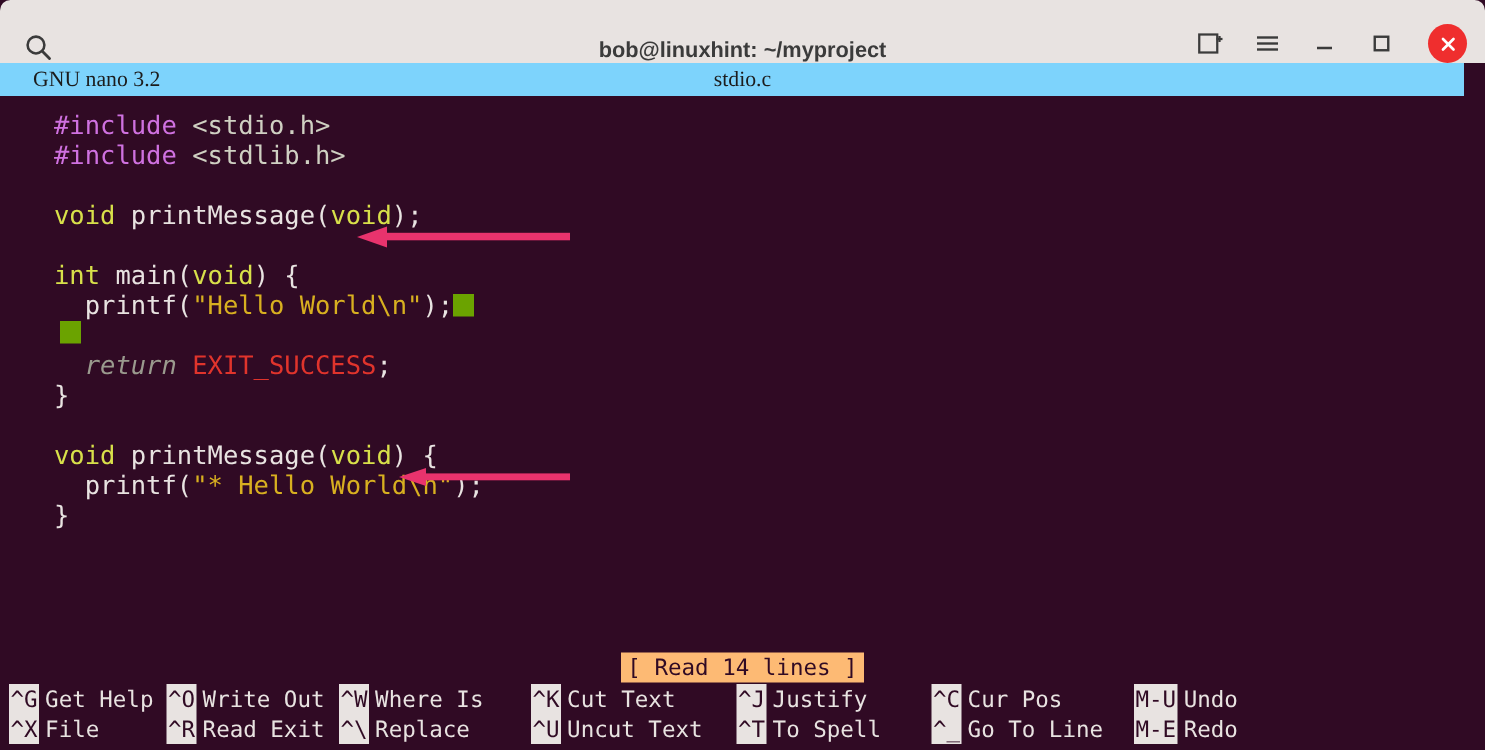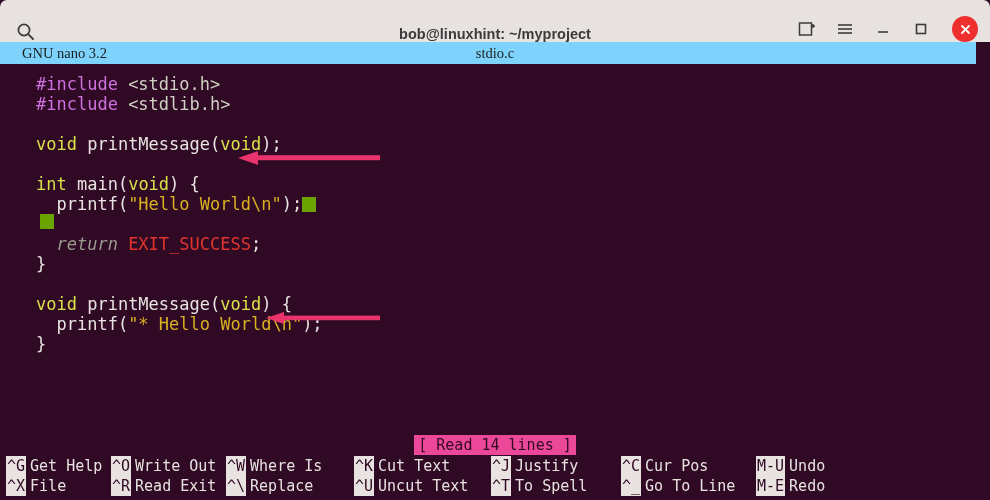--- a/index.html
+++ b/index.html
@@ -83,21 +83,21 @@
   .help-row { display:flex; height:20px; align-items:center; }
   .help-cell { display:flex; align-items:center; }
   .key {
     background:#e8e3e1; color:#300a24; padding:0 1px; margin-right:4px;
     font-family:"DejaVu Sans Mono", monospace; font-size:15px;
   }
   .readmsg {
     position:absolute; bottom: 46px; left: 0; right:0; text-align:center;
   }
   .readmsg span {
-    background:#ec4899; color:#300a24; padding: 1px 4px; font-size:15px;
+    background:#fdba74; color:#300a24; padding: 1px 4px; font-size:15px;
   }
   
   .hdr-scroll { position:absolute; right:0; top:0; width:14px; height:22px; background:#300a24; }
 </style>
 </head>
 <body>
 
 <div class="window">
 
   <div class="titlebar">

